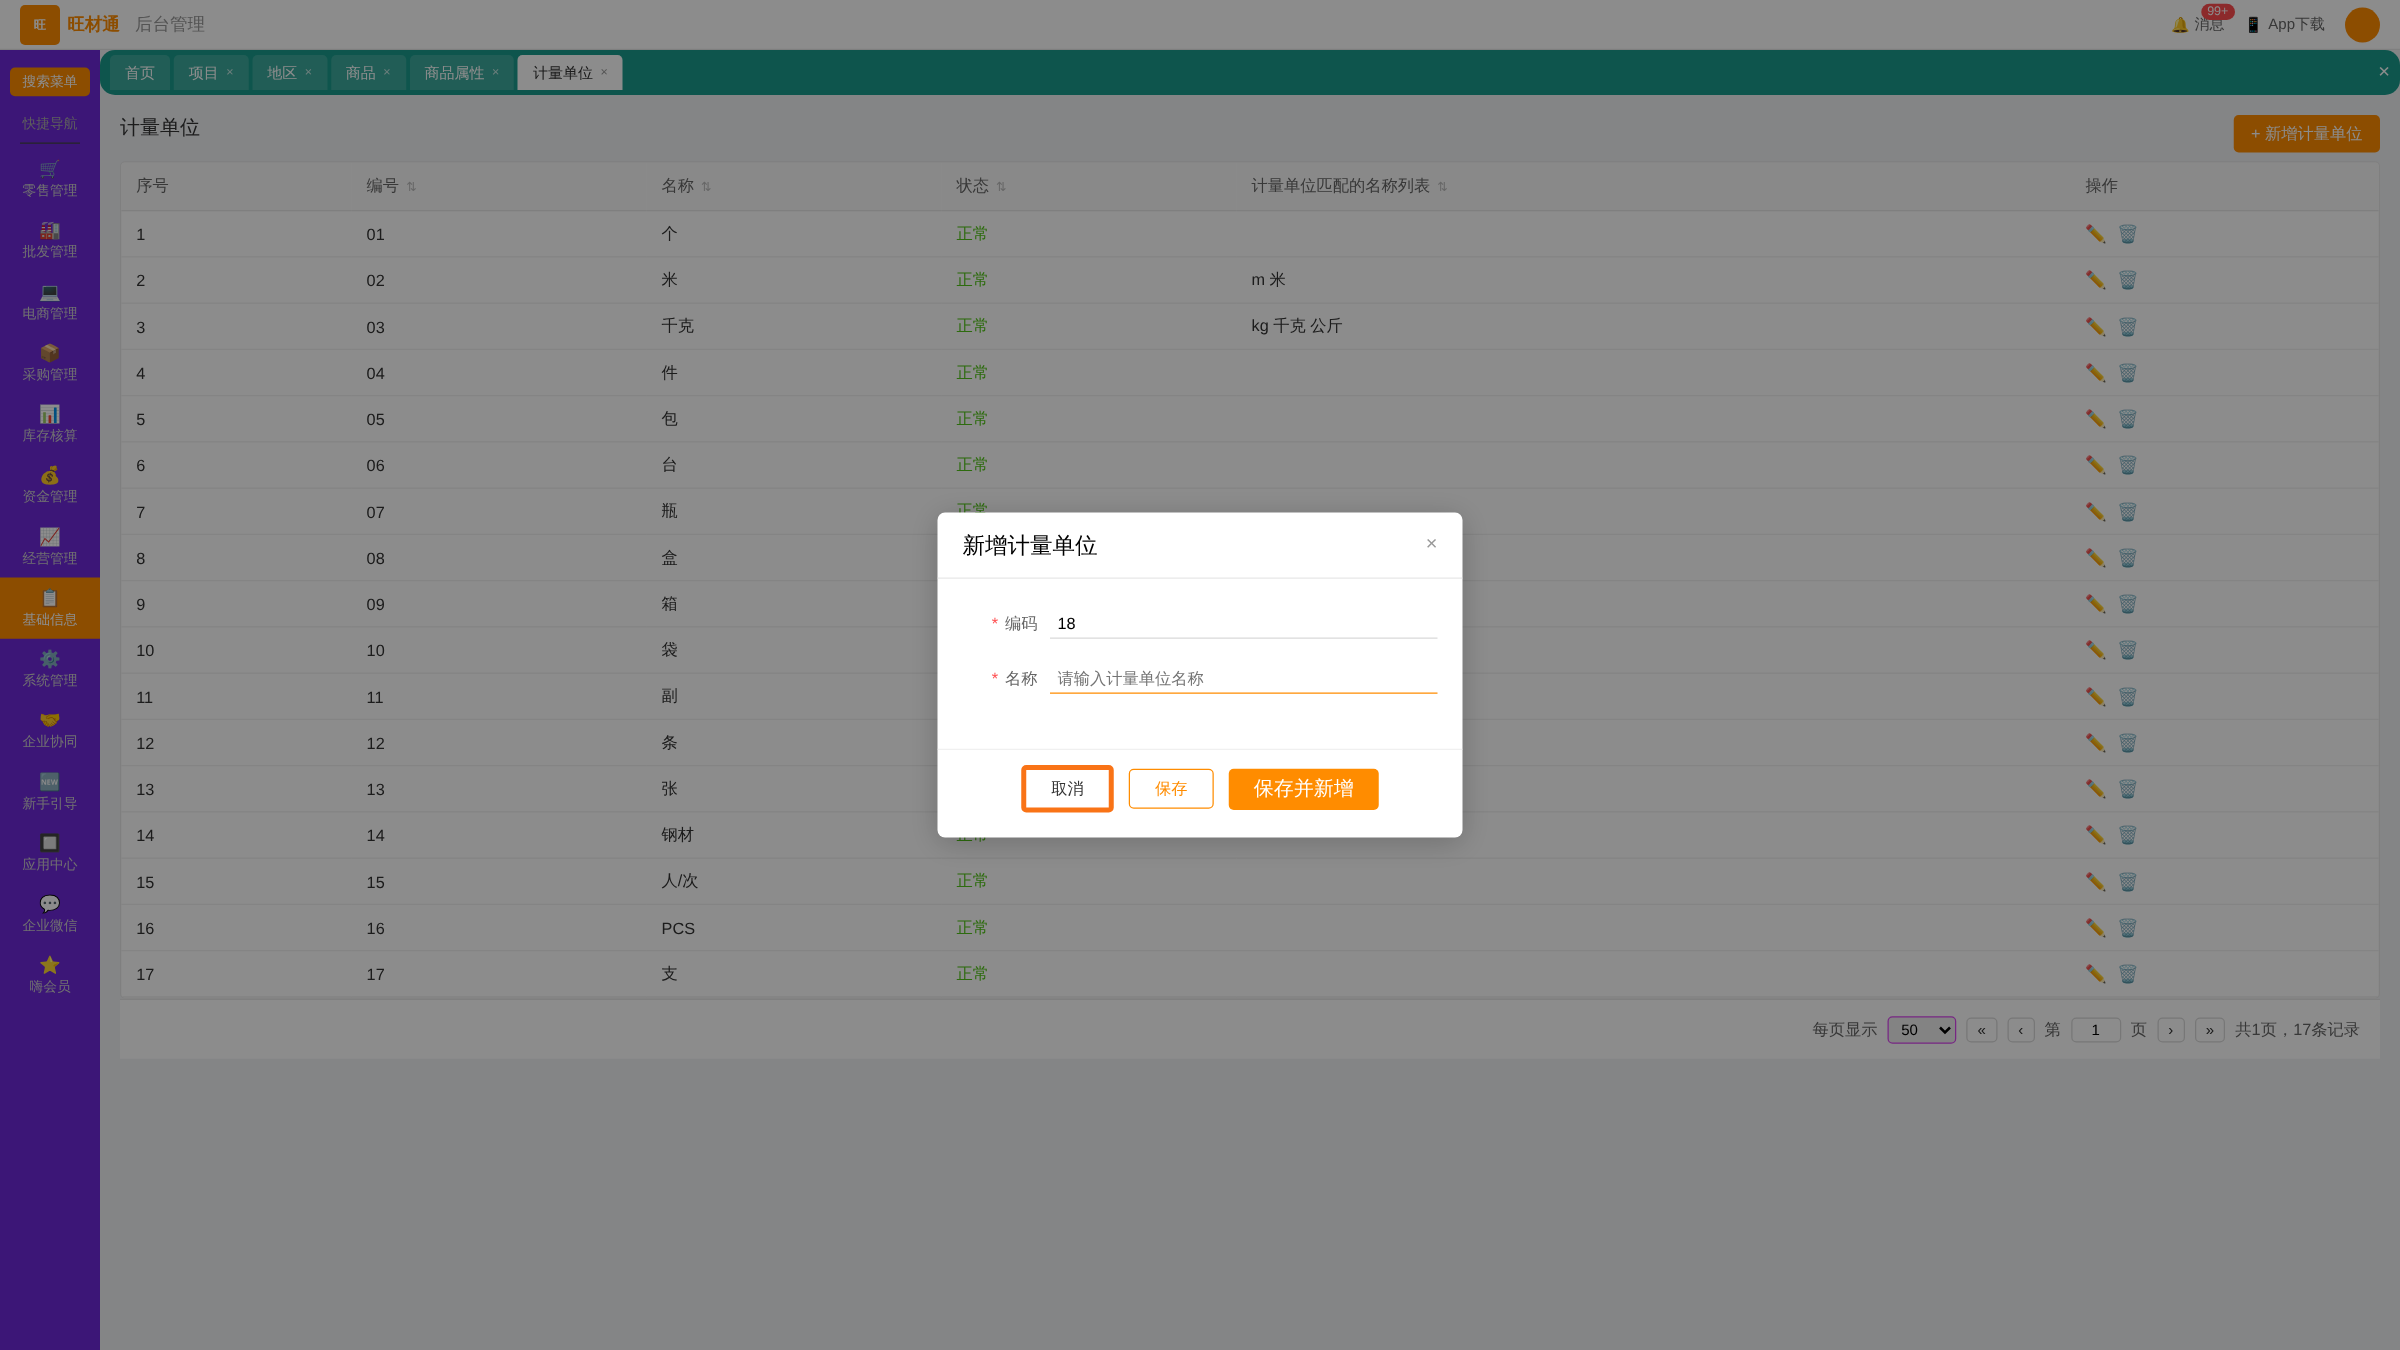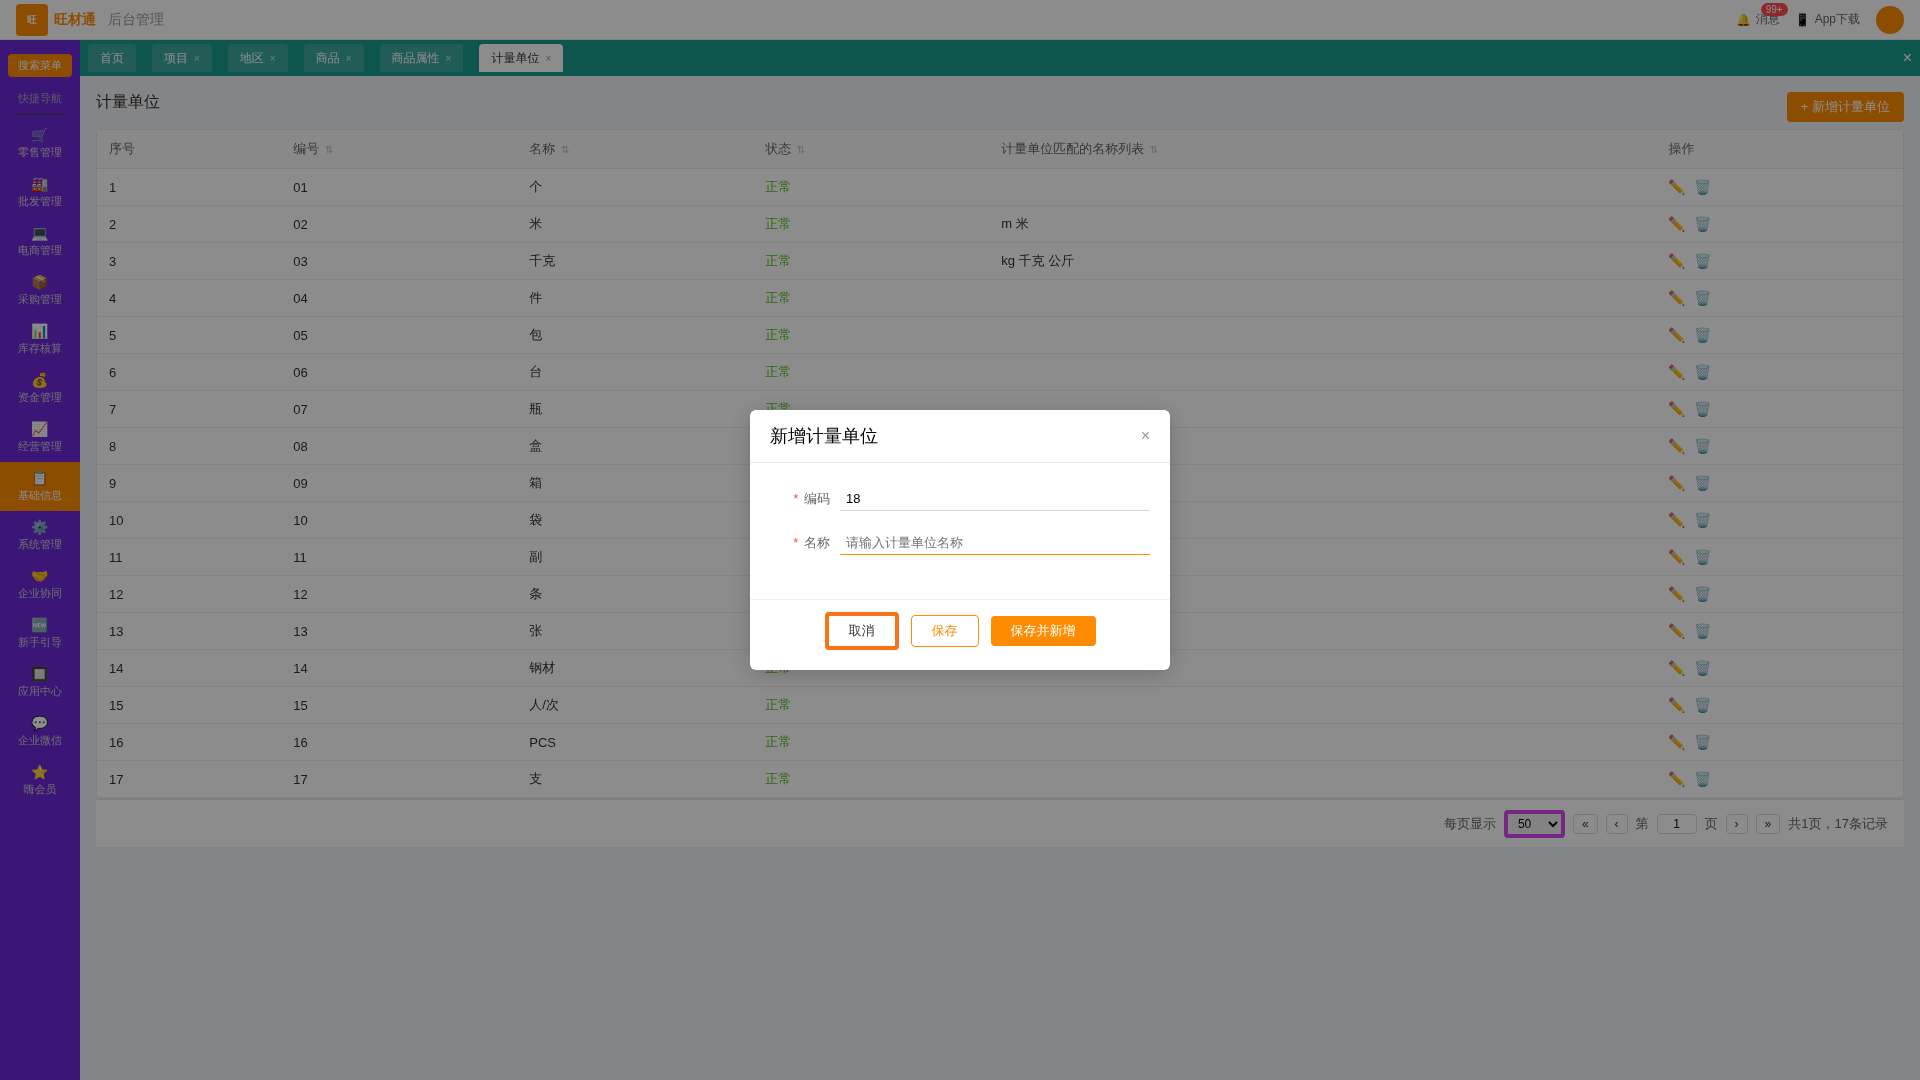--- a/index.html
+++ b/index.html
@@ -25,21 +25,21 @@
     .sidebar-nav-label { font-size: 11px; color: #aaa; padding: 8px 4px 4px; text-align: center; cursor: pointer; width: 100%; }
     .sidebar-item { width: 100%; padding: 8px 4px; text-align: center; font-size: 11px; color: #ccc; cursor: pointer; display: flex; flex-direction: column; align-items: center; gap: 2px; }
     .sidebar-item.active { background: #ff8c00; color: white; }
     .sidebar-item-icon { font-size: 14px; }
     .sidebar-divider { width: 60%; height: 1px; background: #444; margin: 4px 0; }
 
     
     .main { flex: 1; display: flex; flex-direction: column; overflow: hidden; }
 
     
-    .tab-bar { height: 36px; background: #1a9c8c; display: flex; align-items: center; padding: 0 8px; gap: 16px; }
+    .tab-bar { height: 36px; background: #1a9c8c; display: flex; align-items: center; padding: 0 8px; gap: 3px; border-radius: 12px; }
     .tab { display: flex; align-items: center; gap: 6px; padding: 4px 12px; border-radius: 4px 4px 0 0; font-size: 12px; cursor: pointer; color: #fff; background: rgba(255,255,255,0.15); height: 28px; }
     .tab.active { background: #fff; color: #333; }
     .tab-close { font-size: 10px; color: #999; cursor: pointer; }
     .tab-close-white { font-size: 10px; color: rgba(255,255,255,0.7); cursor: pointer; }
     .tab-bar-close { margin-left: auto; color: white; font-size: 16px; cursor: pointer; }
 
     
     .content { flex: 1; padding: 16px; overflow: auto; position: relative; }
     .page-title { font-size: 16px; color: #333; margin-bottom: 16px; font-weight: 500; }
     .add-btn { position: absolute; top: 16px; right: 16px; background: #ff8c00; color: white; border: none; border-radius: 4px; padding: 6px 14px; font-size: 13px; cursor: pointer; }
@@ -50,41 +50,41 @@
     thead tr { background: #fafafa; }
     thead th { padding: 10px 12px; text-align: left; font-size: 13px; color: #666; font-weight: normal; border-bottom: 1px solid #e8e8e8; white-space: nowrap; }
     tbody tr { border-bottom: 1px solid #f0f0f0; }
     tbody td { padding: 9px 12px; font-size: 13px; color: #333; }
     .status-normal { color: #52c41a; }
     .action-btns { display: flex; gap: 8px; }
     .edit-btn, .del-btn { background: none; border: none; cursor: pointer; font-size: 14px; color: #999; }
 
     
     .pagination-bar { height: 48px; background: white; border-top: 1px solid #e8e8e8; display: flex; align-items: center; justify-content: flex-end; padding: 0 16px; gap: 8px; font-size: 13px; color: #666; }
-    .page-size-select { border: 4px solid #d946ef; border-radius: 4px; padding: 2px 6px; font-size: 12px; }
+    .page-size-select { border: 1px solid #d946ef; border-radius: 4px; padding: 2px 6px; font-size: 12px; }
     .page-btn { border: 1px solid #d9d9d9; border-radius: 4px; padding: 2px 8px; background: white; cursor: pointer; font-size: 12px; color: #333; }
     .page-input { border: 1px solid #d9d9d9; border-radius: 4px; padding: 2px 6px; width: 40px; text-align: center; font-size: 12px; }
 
     
     .overlay { position: fixed; top: 0; left: 0; width: 100%; height: 100%; background: rgba(0,0,0,0.45); z-index: 1000; display: flex; align-items: center; justify-content: center; }
     .modal { background: white; border-radius: 6px; width: 420px; box-shadow: 0 4px 24px rgba(0,0,0,0.2); overflow: hidden; }
     .modal-header { padding: 14px 20px; border-bottom: 1px solid #e8e8e8; display: flex; align-items: center; justify-content: space-between; }
     .modal-title { font-size: 18px; font-weight: 400; color: #000000; }
     .modal-close { font-size: 16px; color: #999; cursor: pointer; border: none; background: none; }
     .modal-body { padding: 24px 20px; }
     .form-row { display: flex; align-items: center; margin-bottom: 20px; }
     .form-label { width: 60px; text-align: right; font-size: 13px; color: #666; margin-right: 10px; flex-shrink: 0; }
     .form-required { color: #ff4d4f; margin-right: 2px; }
     .form-input { flex: 1; border: none; border-bottom: 1px solid #4c1d95; padding: 4px 6px; font-size: 13px; outline: none; }
     .form-input.has-value { border-bottom-color: #d9d9d9; }
     .form-input.placeholder-active { border-bottom-color: #ff8c00; }
     .modal-footer { padding: 12px 20px 20px; display: flex; align-items: center; justify-content: center; gap: 12px; border-top: 1px solid #f0f0f0; }
     .btn-cancel { border: 4px solid #f97316; background: white; color: #333; border-radius: 4px; padding: 6px 20px; font-size: 13px; cursor: pointer; }
     .btn-save { border: 1px solid #ff8c00; background: white; color: #ff8c00; border-radius: 4px; padding: 6px 20px; font-size: 13px; cursor: pointer; }
-    .btn-save-new { border: none; background: #ff8c00; color: white; border-radius: 4px; padding: 6px 20px; font-size: 13px; cursor: pointer; }
+    .btn-save-new { border: none; background: #ff8c00; color: white; border-radius: 4px; padding: 6px 20px; font-size: 16px; cursor: pointer; }
 
     .sort-icon { font-size: 10px; color: #bbb; margin-left: 2px; }
   </style>
 </head>
 <body>
 
 <div class="top-bar">
   <div class="top-bar-left">
     <div class="logo-area">
       <div class="logo-icon">旺</div>

